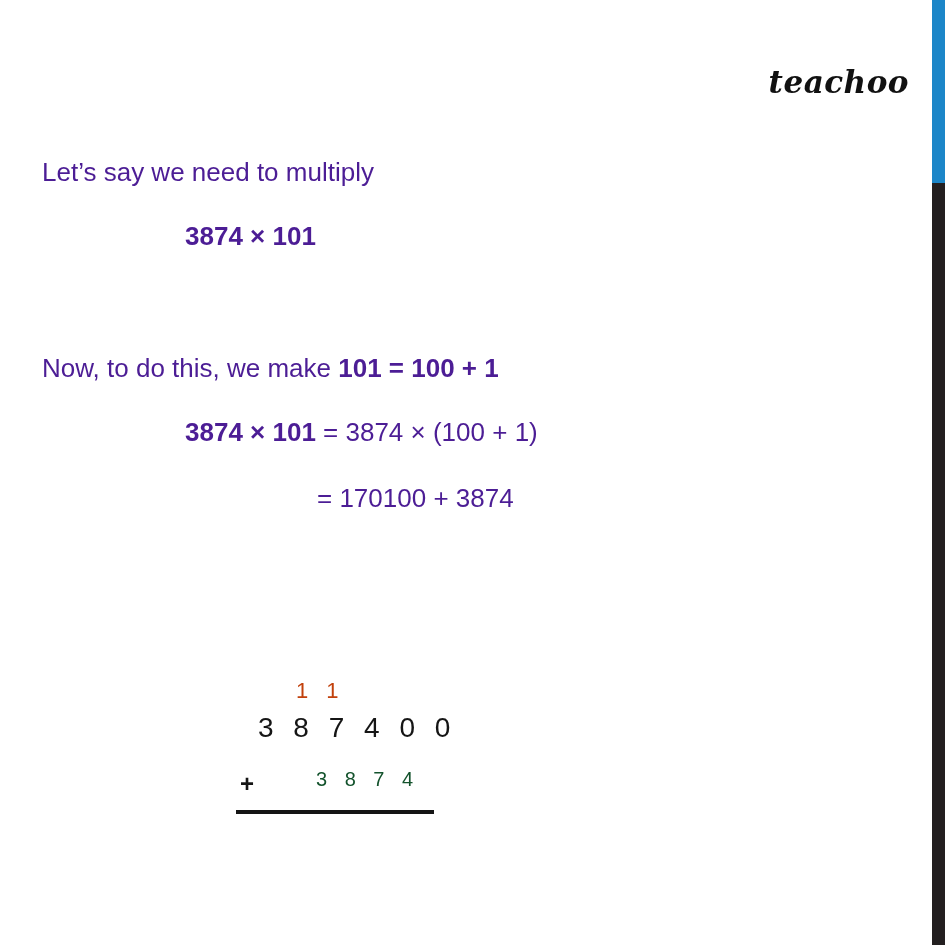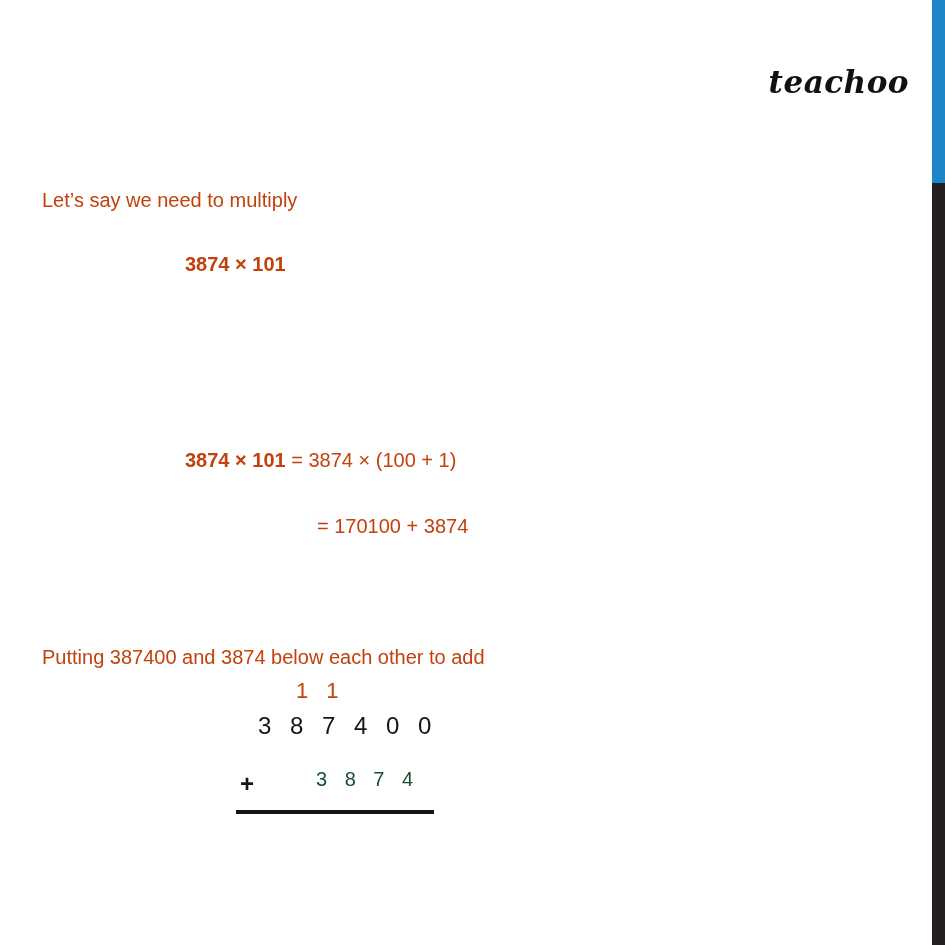--- a/index.html
+++ b/index.html
@@ -52,24 +52,23 @@
   .title {
     position: absolute;
     left: 42px;
     top: 38px;
     font-size: 32px;
     font-weight: bold;
     color: #1c7cc4;
   }
   .body-text {
     position: absolute;
-    font-size: 20px;
-    color: #c2410c;
+    font-size: 26px;
+    color: #4c1d95;
     white-space: pre;
-    margin-top: 32px;
   }
   .line1 { left: 42px; top: 157px; }
   .expr1 { left: 185px; top: 221px; font-weight: bold; }
   .line2 { left: 42px; top: 353px; }
   .line2 b { font-weight: bold; }
   .step1 { left: 185px; top: 417px; text-align: right; }
   .step1 .bold { font-weight: bold; }
   .step2 { left: 317px; top: 483px; }
   .line3 { left: 42px; top: 614px; }
   .carry-row {
@@ -78,21 +77,21 @@
     top: 678px;
     color: #c2410c;
     font-size: 22px;
     letter-spacing: 6px;
     white-space: pre;
   }
   .addend-1 {
     position: absolute;
     left: 258px;
     top: 712px;
-    font-size: 24px;
+    font-size: 28px;
     letter-spacing: 6px;
     white-space: pre;
     color: #151515;
   }
   .plus-sign {
     position: absolute;
     left: 240px;
     top: 770px;
     font-size: 24px;
     font-weight: bold;
@@ -134,26 +133,26 @@
   <div class="edge-bar-blue"></div>
   <div class="edge-bar-dark"></div>
 
   <div class="brand">teachoo</div>
 
 
   <div class="body-text line1">Let’s say we need to multiply</div>
 
   <div class="body-text expr1">3874 × 101</div>
 
+  <div class="body-text line2"><span>Now, to do this, we make </span><b>101 = 100 + 1</b></div>
 
   <div class="body-text step1"><span class="bold">3874 × 101</span><span> = 3874 × (100 + 1)</span></div>
 
   <div class="body-text step2">= 170100 + 3874</div>
 
-  <div class="body-text line3">Putting 387400 and 3874 below each other to add</div>
 
   <div class="carry-row">1 1</div>
   <div class="addend-1">3 8 7 4 0 0</div>
   <div class="plus-sign">+</div>
   <div class="addend-2">3 8 7 4</div>
   <div class="sum-rule"></div>
 
 </div>
 
 </body></html>

